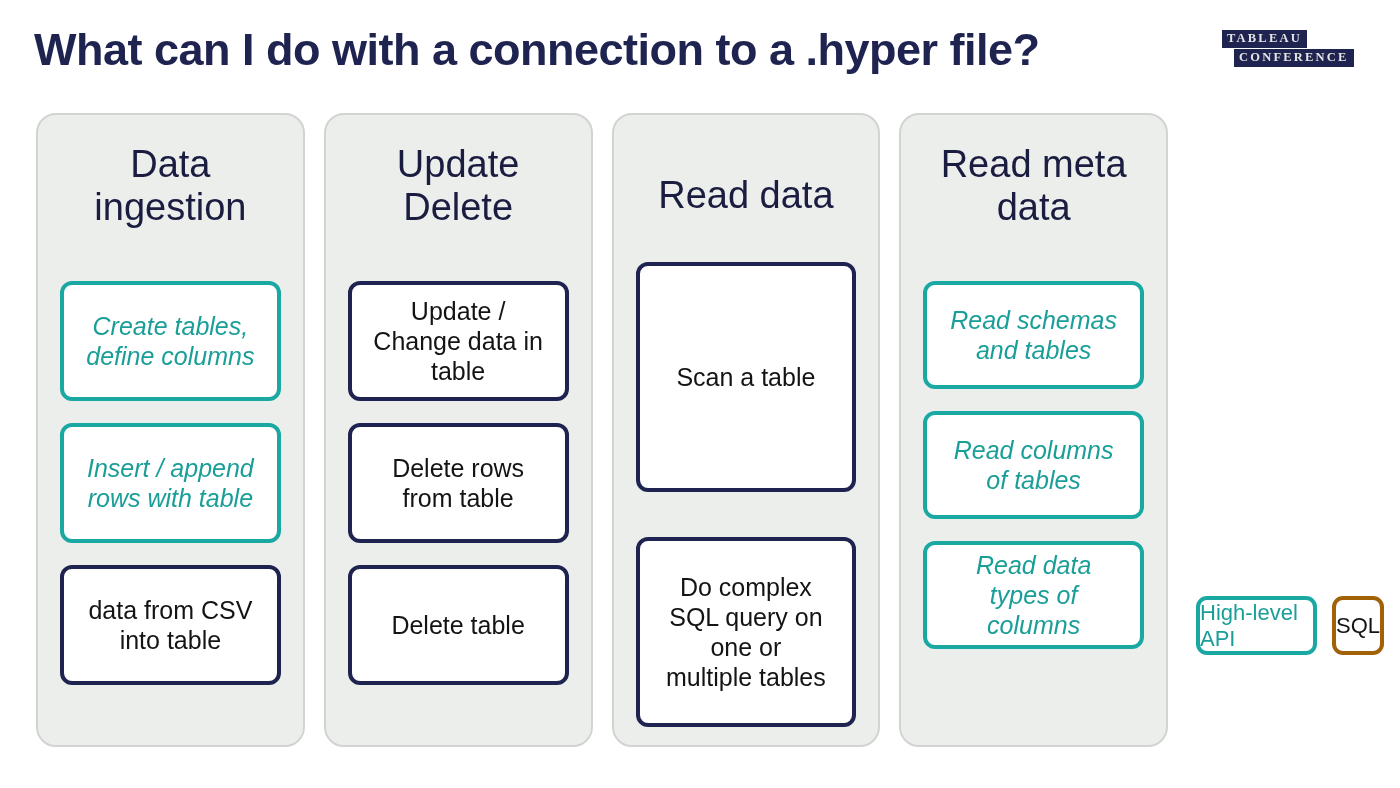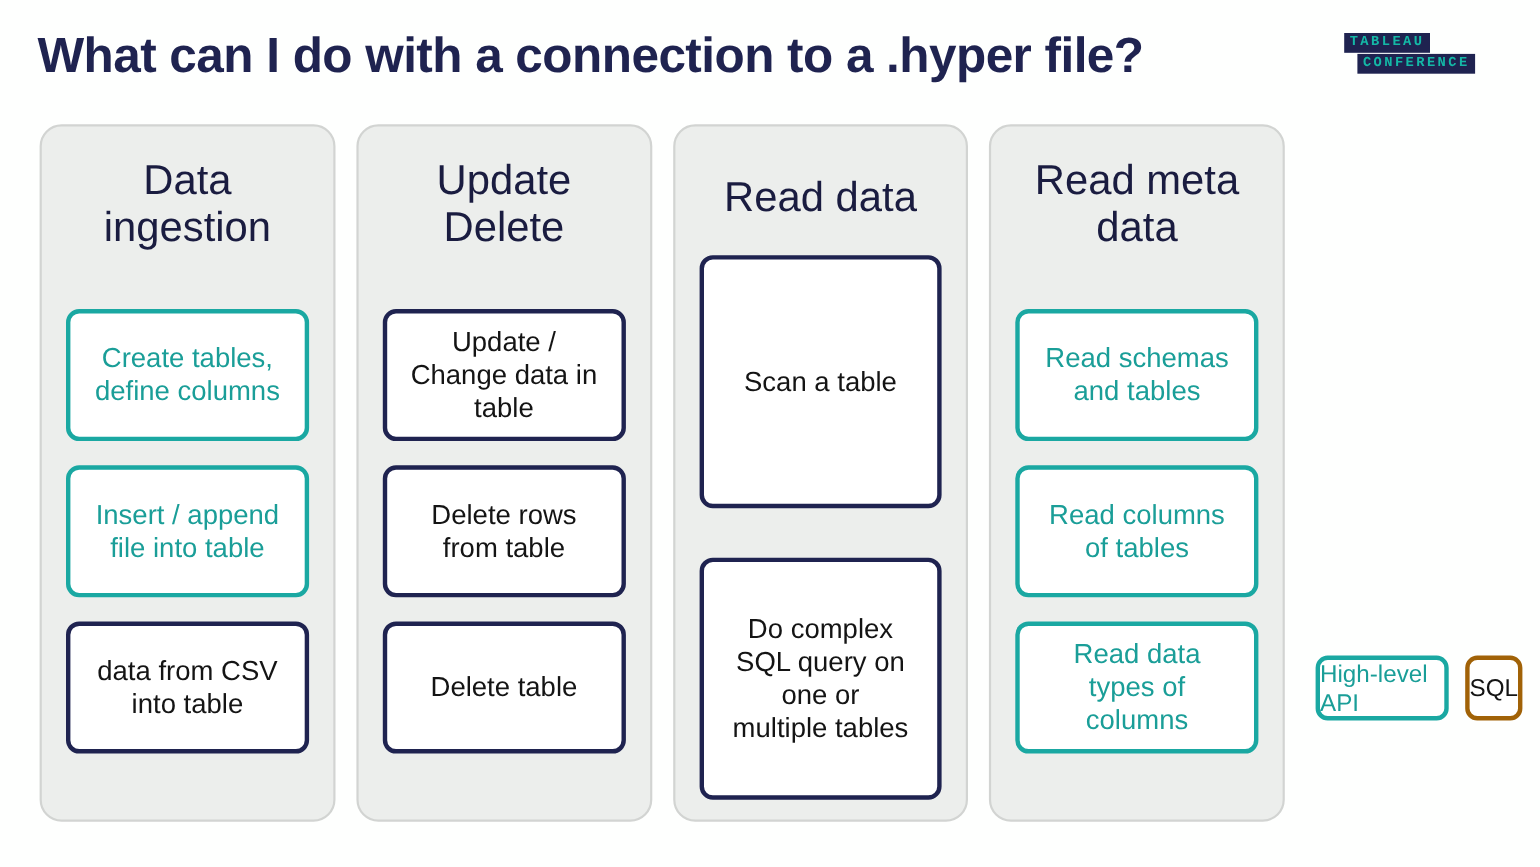--- a/index.html
+++ b/index.html
@@ -32,22 +32,22 @@
   
   #brand-logo {
     position: absolute;
     right: 24px;
     top: 30px;
     width: 160px;
     height: 46px;
   }
   .logo-bar {
     background: #1f2350;
-    color: #14b8a6;
-    font-family: Liberation Mono, monospace;
+    color: #e5e5e5;
+    font-family: Liberation Serif, serif;
     font-weight: bold;
     font-size: 12.5px;
     letter-spacing: 2.2px;
     padding: 2px 5px 3px 5px;
     display: inline-block;
     line-height: 1.05;
     box-sizing: border-box;
   }
   #logo-line-1 {
     position: absolute;
@@ -117,33 +117,34 @@
     align-items: center;
     justify-content: center;
     text-align: center;
     font-size: 25px;
     line-height: 1.2;
     padding: 6px 8px;
   }
   .item-box.api {
     border: 4px solid #1aa8a2;
     color: #1a9e98;
+    font-style: italic;
   }
   .item-box.sql {
     border: 4px solid #1f2350;
     color: #141414;
   }
 
   
   .col-1 .item-box { height: 120px; }
   .col-2 .item-box { height: 120px; }
   .col-3 .item-box { }
   .col-3 .box-scan { height: 230px; }
-  .col-3 .box-query { height: 220px; }
-  .col-4 .item-box { height: 120px; }
+  .col-3 .box-query { height: 190px; }
+  .col-4 .item-box { height: 108px; }
 
   .col-3 .column-body { justify-content: flex-start; gap: 45px; }
   .col-3 .column-header { height: 145px; }
 
   
   #legend {
     position: absolute;
     left: 1196px;
     top: 596px;
     width: 188px;
@@ -191,21 +192,21 @@
       <div class="column-body">
         <div class="item-box api">
           <div>
             <div>Create tables,</div>
             <div>define columns</div>
           </div>
         </div>
         <div class="item-box api">
           <div>
             <div>Insert / append</div>
-            <div>file into table</div>
+            <div>rows with table</div>
           </div>
         </div>
         <div class="item-box sql">
           <div>
             <div>data from CSV</div>
             <div>into table</div>
           </div>
         </div>
       </div>
     </div>

